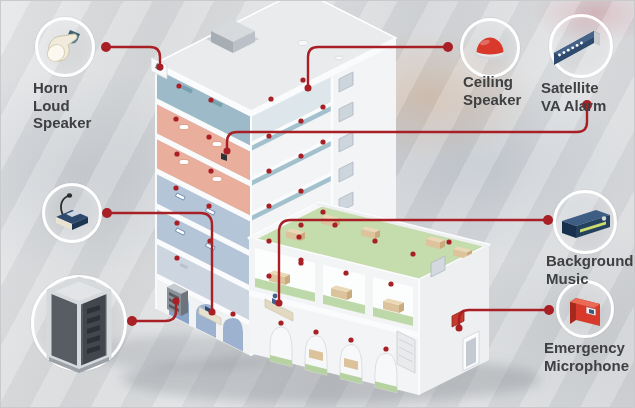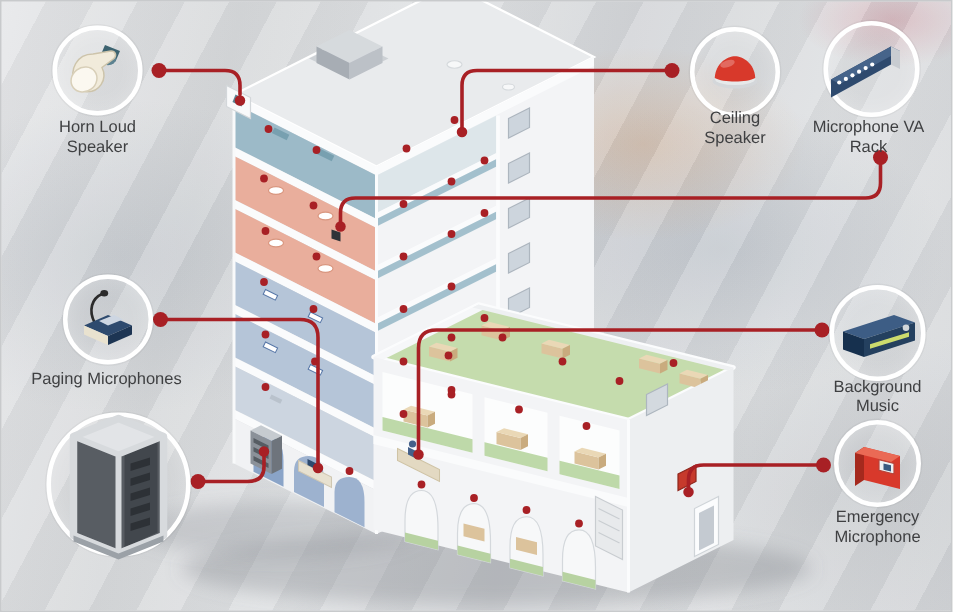--- a/index.html
+++ b/index.html
@@ -23,22 +23,22 @@
     position:absolute;inset:0;z-index:1;pointer-events:none;
     background:repeating-linear-gradient(118deg, rgba(255,255,255,.13) 0 26px, rgba(90,95,100,.05) 26px 54px);
   }
   svg.blueprint{position:absolute;left:0;top:0;z-index:2;}
   .ring{
     position:absolute;z-index:3;border:3px solid var(--ring-white);border-radius:50%;
     box-shadow:0 0 0 1px rgba(0,0,0,.04), inset 0 0 14px rgba(255,255,255,.25);
   }
   .comp-icon{position:absolute;z-index:4;}
   .comp-label{
-    position:absolute;z-index:4;transform:translateX(-50%);text-align:center;
-    font-size:11px;line-height:1.18;font-weight:400;color:var(--label-text);
+    position:absolute;z-index:4;transform:translateX(-50%);
+    font-size:15px;line-height:1.18;font-weight:700;color:var(--label-text);
   }
   .conn{stroke:var(--connector-red);stroke-width:2.4;fill:none;stroke-linecap:round;stroke-linejoin:round;}
   .cdot{fill:var(--connector-red);}
   .sdot{fill:var(--connector-red);}
   .navy{fill:var(--device-navy);}
   .alarm{fill:var(--alarm-red);}
 </style>
 </head>
 <body>
 
@@ -380,17 +380,16 @@
     <polygon points="50,60 63,56 63,61 50,65" fill="#2d3136"></polygon>
     <polygon points="50,70 63,66 63,71 50,75" fill="#2d3136"></polygon>
     <polygon points="50,80 63,76 63,81 50,85" fill="#2d3136"></polygon>
     <path d="M12,22 L42,10 L72,22 L72,88 L42,100 L12,88 Z" fill="none" stroke="#d7dadd" stroke-width="5" stroke-linejoin="round"></path>
     <path d="M12,22 L42,34 L72,22 M42,34 L42,100" fill="none" stroke="#d7dadd" stroke-width="4"></path>
     <polygon points="12,88 42,100 72,88 72,92 42,104 12,92" fill="#9ba1a7"></polygon>
   </svg>
 
   <div class="comp-label" style="left:64px;top:78px;width:64px">Horn Loud Speaker</div>
   <div class="comp-label" style="left:489px;top:72px;width:54px">Ceiling Speaker</div>
-  <div class="comp-label" style="left:578px;top:78px;width:76px">Microphone VA Rack</div>
-  <div class="comp-label" style="left:70px;top:246px;width:130px">Paging Microphones</div>
+  <div class="comp-label" style="left:578px;top:78px;width:76px">Satellite VA Alarm</div>
   <div class="comp-label" style="left:584px;top:338px;width:82px">Emergency Microphone</div>
   <div class="comp-label" style="left:584px;top:251px;width:78px">Background Music</div>
 </div>
 
 </body></html>

